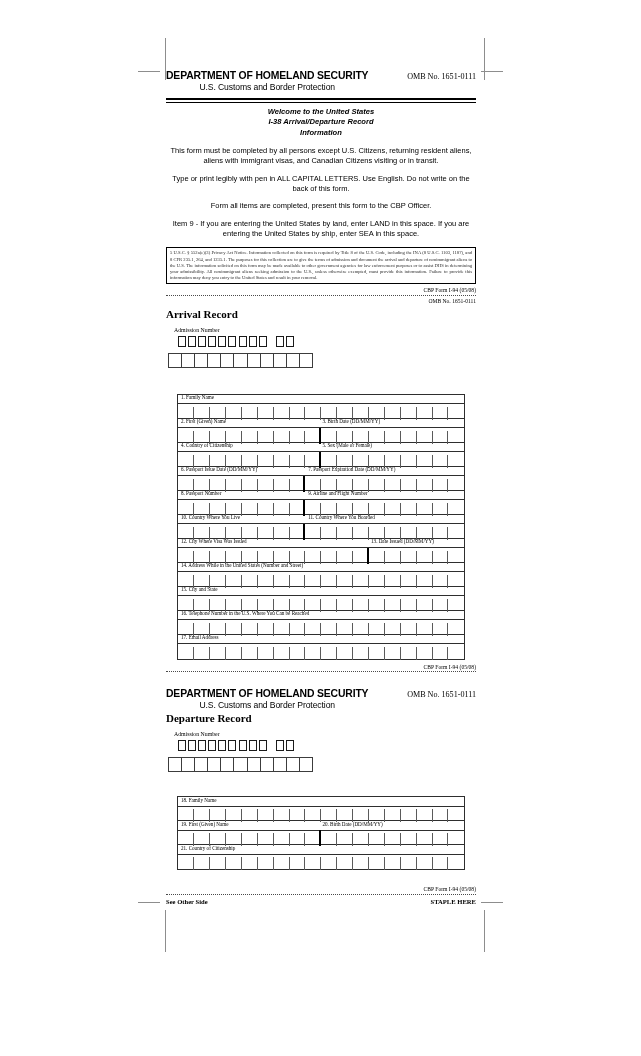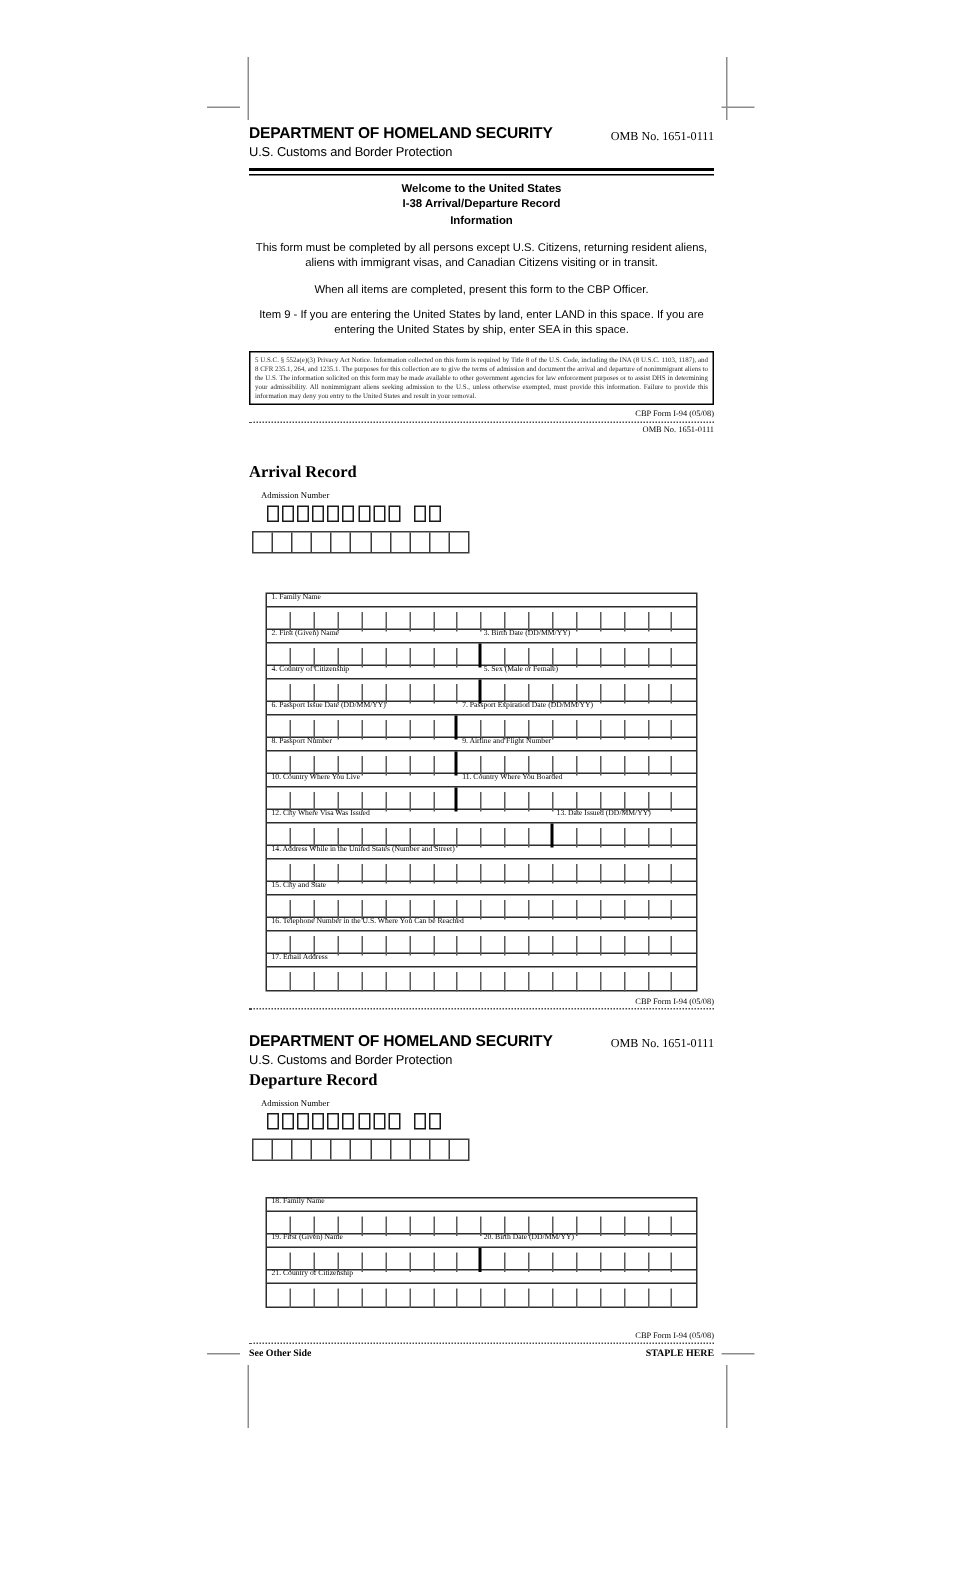--- a/index.html
+++ b/index.html
@@ -21,21 +21,21 @@
     position: absolute;
     background: #8d8d8d;
   }
   .cm-v { width: 1px; height: 42px; }
   .cm-h { width: 22px; height: 1px; }
 
   
   #sheet {
     position: absolute;
     left: 166px;
-    top: 84px;
+    top: 70px;
     width: 310px;
   }
 
   
   .dept-head {
     display: flex;
     align-items: flex-start;
     justify-content: space-between;
   }
   .dept-left { line-height: 1.12; }
@@ -43,20 +43,21 @@
     font-family: "Liberation Sans", sans-serif;
     font-weight: bold;
     font-size: 10.4px;
     letter-spacing: -0.15px;
   }
   .cbp-sub {
     font-family: "Liberation Sans", sans-serif;
     font-size: 8.6px;
     letter-spacing: -0.1px;
     margin-top: 1px;
+    text-align: center;
   }
   .omb-no {
     font-size: 8.1px;
     white-space: nowrap;
     padding-top: 2px;
   }
 
   .rule-thick {
     border-top: 2.6px solid #000;
     margin-top: 6px;
@@ -67,20 +68,21 @@
   }
 
   
   .welcome-block {
     text-align: center;
     font-family: "Liberation Sans", sans-serif;
     font-weight: bold;
     font-size: 7.6px;
     line-height: 1.42;
     margin-top: 4px;
+    font-style: italic;
   }
   .instr p {
     font-family: "Liberation Sans", sans-serif;
     font-size: 7.5px;
     line-height: 1.38;
     margin: 7px 0 0 0;
     text-align: center;
   }
 
   
@@ -107,21 +109,21 @@
   .omb-right {
     text-align: right;
     font-size: 5.6px;
     margin-top: 2px;
   }
 
   .record-title {
     font-family: "Liberation Serif", serif;
     font-weight: bold;
     font-size: 11px;
-    margin-top: 19px;
+    margin-top: 4px;
   }
 
   
   .adm-label {
     font-size: 5.8px;
     margin-top: 7px;
     margin-left: 8px;
   }
   .adm-digits {
     display: flex;
@@ -255,21 +257,22 @@
   <div class="rule-thin"></div>
 
   <div class="welcome-block">
     <div>Welcome to the United States</div>
     <div>I-38 Arrival/Departure Record</div>
     <div>Information</div>
   </div>
 
   <div class="instr">
     <p>This form must be completed by all persons except U.S. Citizens, returning resident aliens, aliens with immigrant visas, and Canadian Citizens visiting or in transit.</p>
-    <p>When all items are completed, present this form to the CBP Officer.</p>
+    <p>Type or print legibly with pen in ALL CAPITAL LETTERS. Use English. Do not write on the back of this form.</p>
+    <p>Form all items are completed, present this form to the CBP Officer.</p>
     <p>Item 9 - If you are entering the United States by land, enter LAND in this space. If you are entering the United States by ship, enter SEA in this space.</p>
   </div>
 
   <div class="privacy">5 U.S.C. § 552a(e)(3) Privacy Act Notice. Information collected on this form is required by Title 8 of the U.S. Code, including the INA (8 U.S.C. 1103, 1187), and 8 CFR 235.1, 264, and 1235.1. The purposes for this collection are to give the terms of admission and document the arrival and departure of nonimmigrant aliens to the U.S. The information solicited on this form may be made available to other government agencies for law enforcement purposes or to assist DHS in determining your admissibility. All nonimmigrant aliens seeking admission to the U.S., unless otherwise exempted, must provide this information. Failure to provide this information may deny you entry to the United States and result in your removal.</div>
 
   <div class="formno">CBP Form I-94 (05/08)</div>
   <div class="perf"></div>
   <div class="omb-right">OMB No. 1651-0111</div>
 
   <div class="record-title">Arrival Record</div>

